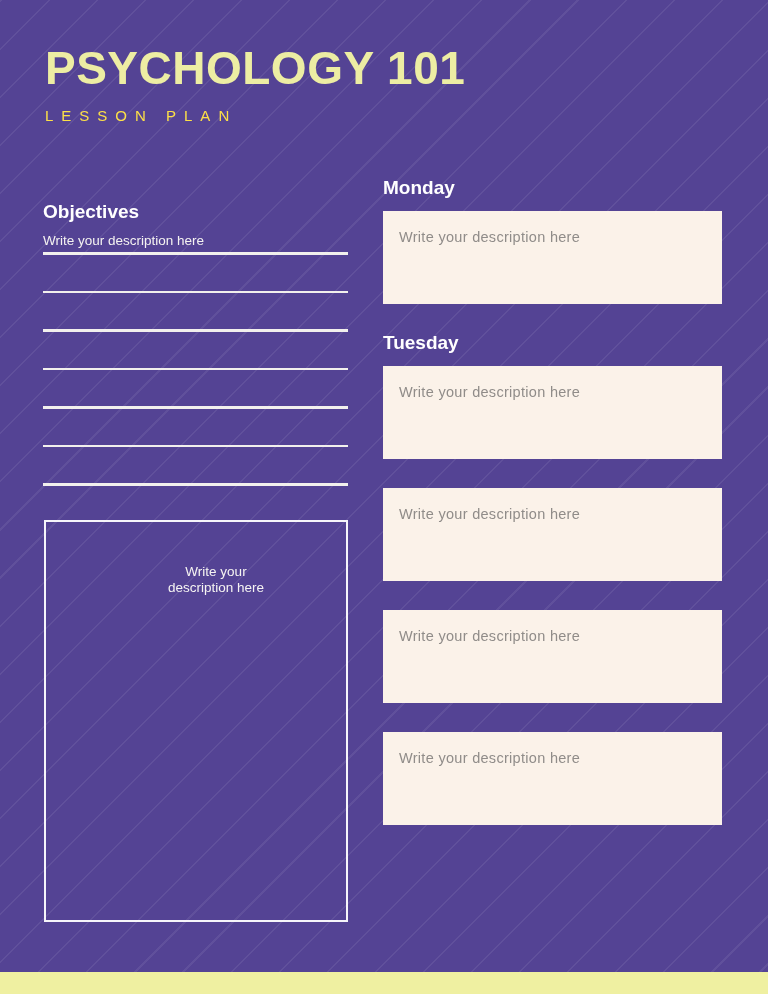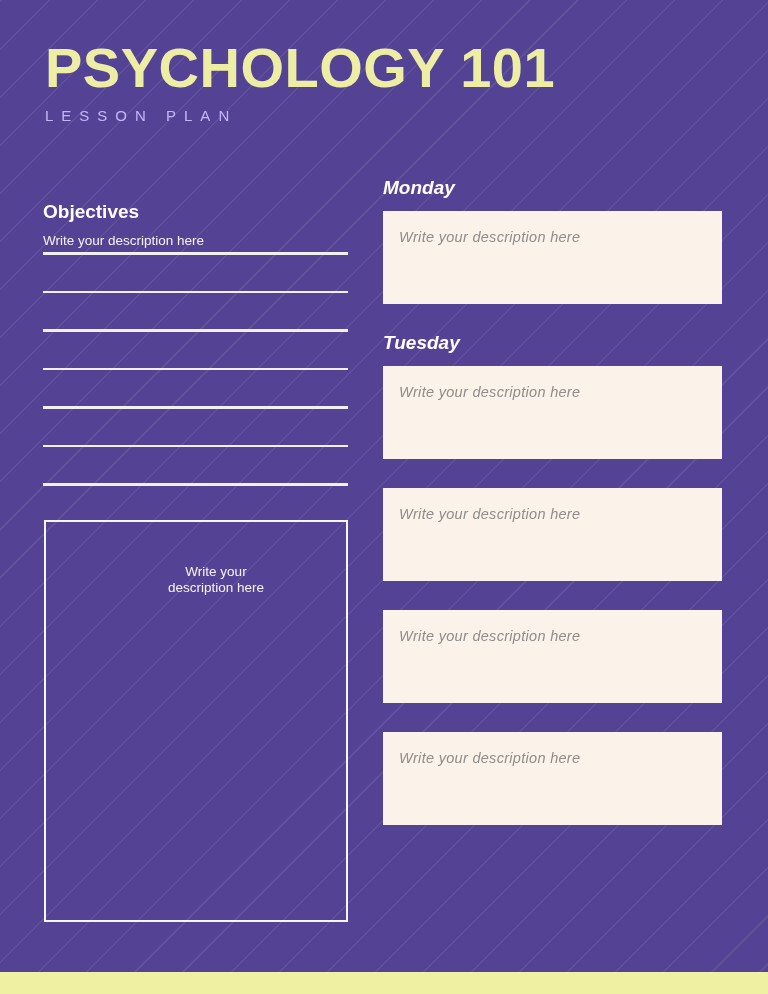--- a/index.html
+++ b/index.html
@@ -23,26 +23,26 @@
   }
   .bg-stripes{
     position:absolute;inset:0;
     background:repeating-linear-gradient(135deg,
       var(--stripe) 0 1.5px, transparent 1.5px 34px);
     pointer-events:none;
   }
   
   .header{position:absolute;left:45px;top:44px;}
   .page-title{
-    font-size:56px;font-weight:bold;line-height:48px;
+    font-size:46px;font-weight:bold;line-height:48px;
     color:var(--title-yellow);letter-spacing:0.5px;
   }
   .page-subtitle{
     margin-top:14px;font-size:15px;line-height:20px;
-    color:#c4b5fd;letter-spacing:8px;font-weight:400;
+    color:#fde047;letter-spacing:8px;font-weight:400;
   }
   
   .left-col{position:absolute;left:43px;top:178px;width:305px;margin-top:24px;}
   .section-heading{
     font-size:19px;font-weight:bold;line-height:20px;
     color:var(--heading-white);
   }
   .objectives-placeholder{
     margin-top:12px;font-size:13.5px;line-height:14px;color:#F5F3F1;
   }
@@ -60,21 +60,21 @@
     width:212px;height:43px;background:var(--accent-yellow);
     clip-path:polygon(0 0,100% 0,calc(100% - 20px) 50%,100% 100%,0 100%,20px 50%);
     display:flex;align-items:center;justify-content:center;
     font-size:18px;font-weight:bold;color:var(--ribbon-text);
   }
   .notes-placeholder{
     margin-top:42px;text-align:center;white-space:pre-line;
     font-size:13.5px;line-height:16px;color:#F6F4F2;padding-left:40px;
   }
   
-  .right-col{position:absolute;left:383px;top:178px;width:339px;font-style:italic;}
+  .right-col{position:absolute;left:383px;top:178px;width:339px;}
   .day-section + .day-section{margin-top:29px;}
   .day-heading{
     font-size:19px;font-weight:bold;line-height:20px;
     color:var(--heading-white);
   }
   .day-box{
     margin-top:13px;height:93px;background:var(--card-cream);
     padding:17px 16px;
   }
   .day-placeholder{

